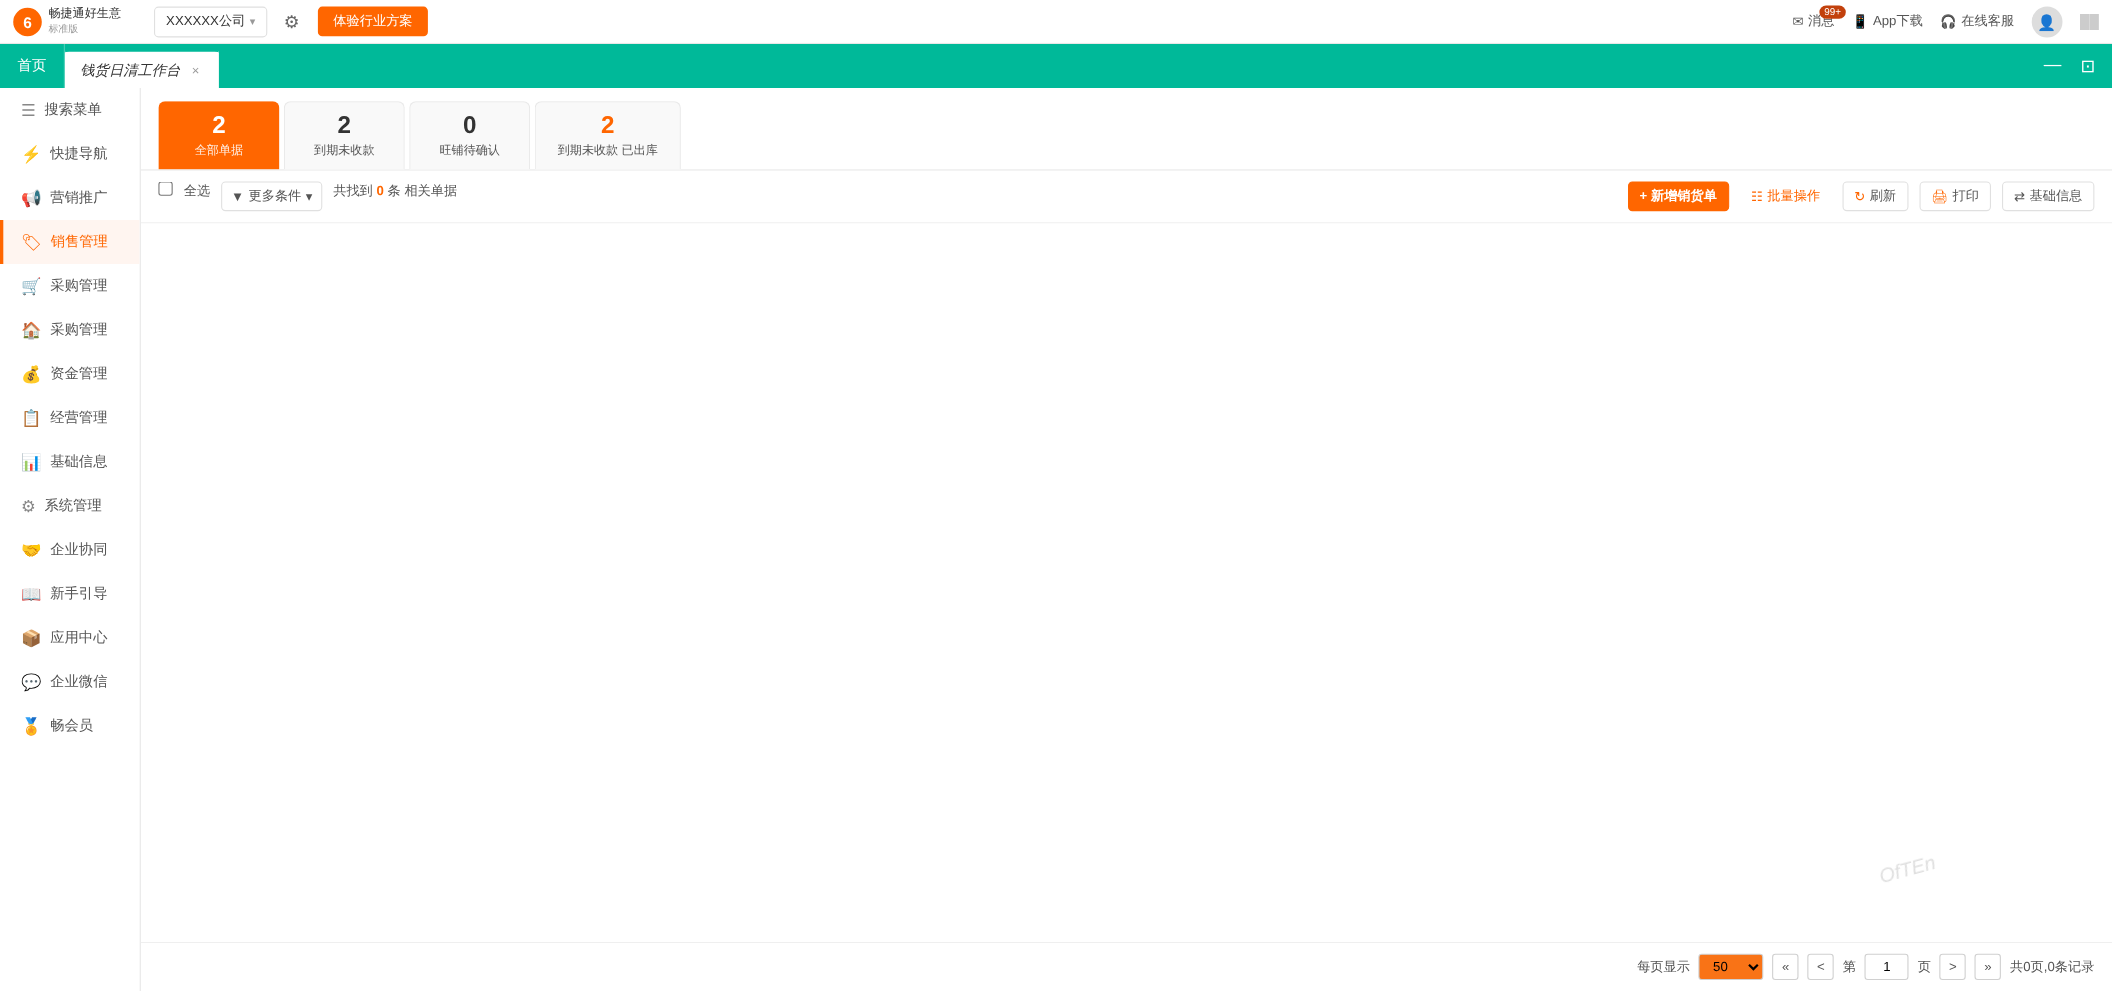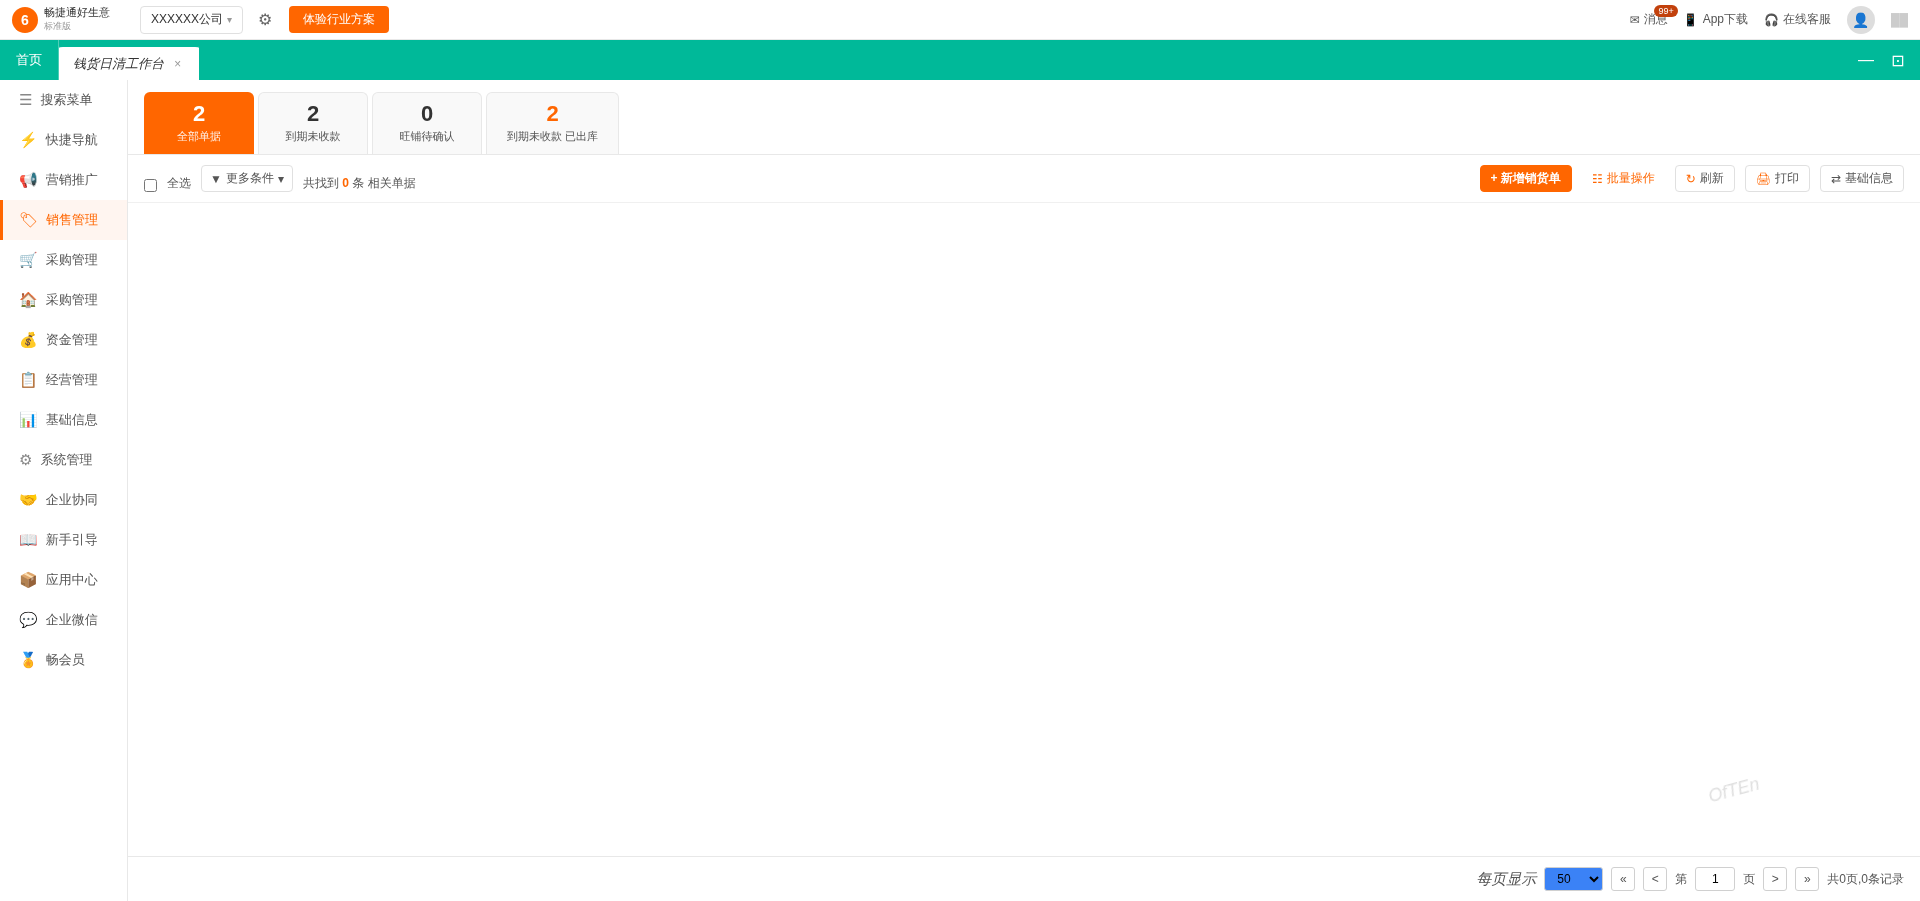--- a/index.html
+++ b/index.html
@@ -193,21 +193,21 @@
     .stat-label {
       font-size: 11px;
       display: block;
       margin-top: 2px;
     }
     .stat-tab.active .stat-label { color: rgba(255,255,255,0.9); }
 
     
     .toolbar {
       display: flex;
-      align-items: flex-end;
+      align-items: flex-start;
       padding: 10px 16px;
       gap: 10px;
       border-bottom: 1px solid #f0f0f0;
     }
     .checkbox-all { cursor: pointer; }
     .filter-btn {
       display: flex; align-items: center; gap: 4px;
       color: #555; font-size: 12px; cursor: pointer;
       padding: 4px 8px;
       border: 1px solid #e0e0e0; border-radius: 4px;
@@ -244,27 +244,27 @@
       display: flex;
       align-items: center;
       justify-content: flex-end;
       gap: 8px;
       padding: 10px 16px;
       border-top: 1px solid #e8e8e8;
       position: fixed;
       bottom: 0; left: 128px; right: 0;
       background: #fff;
     }
-    .page-size-label { font-size: 15px; color: #555; font-style: italic; }
+    .page-size-label { font-size: 12px; color: #555; }
     .page-size-select {
       padding: 3px 8px;
       border: 1px solid #d0d0d0;
       border-radius: 3px;
       font-size: 12px;
-      background: #3b82f6;
+      background: #f97316;
     }
     .page-nav-btn {
       width: 24px; height: 24px;
       border: 1px solid #d0d0d0;
       border-radius: 3px;
       background: #fff;
       cursor: pointer;
       display: flex; align-items: center; justify-content: center;
       font-size: 12px; color: #555;
     }

